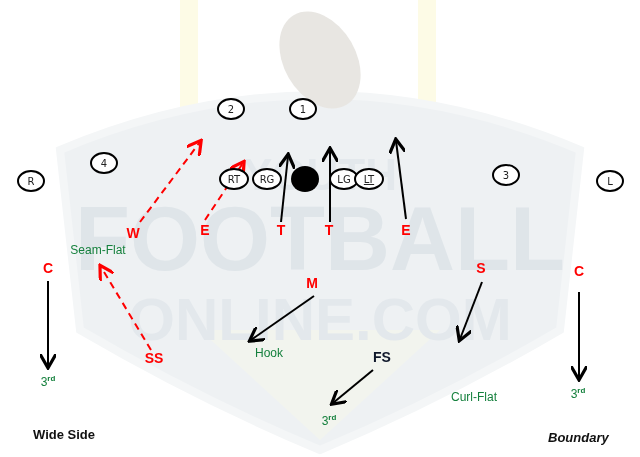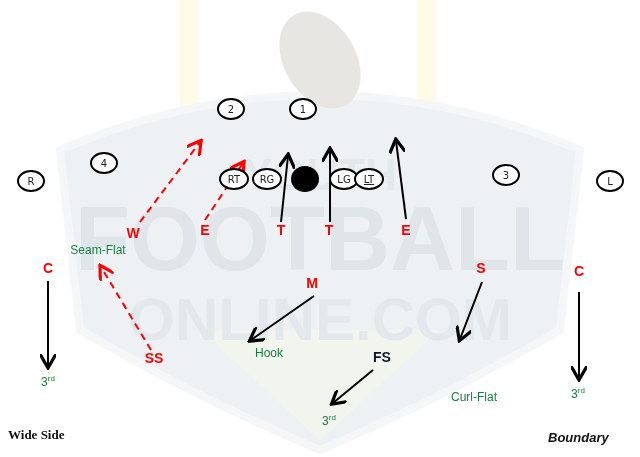--- a/index.html
+++ b/index.html
@@ -8,21 +8,21 @@
     #stage { position:absolute; left:0; top:0; width:640px; height:457px; }
     .wm { position:absolute; left:0; top:0; width:640px; height:457px; pointer-events:none; }
     .node { position:absolute; box-sizing:border-box; border:2px solid #000; background:#fff;
             border-radius:50%; display:flex; align-items:center; justify-content:center;
             font-size:10px; color:#222; }
     .ball { position:absolute; border-radius:50%; background:#000; }
     .def { position:absolute; color:#ff0000; font-weight:bold; font-size:14px;
            font-family:"Liberation Sans", sans-serif; transform:translateX(-50%); }
     .lbl { position:absolute; color:#15803d; font-size:12px; white-space:nowrap;
            font-family:"Liberation Sans", sans-serif; transform:translateX(-50%); }
-    .lbl sup { font-size:8px; }
+    .lbl sup { font-size:8px;font-weight:bold; }
     .side { position:absolute; font-weight:bold; color:#111; font-size:13px;
             font-family:"Liberation Sans", sans-serif; }
     svg.routes { position:absolute; left:0; top:0; }
   </style>
 </head>
 <body>
 
 <div id="stage">
 
   <svg class="wm" viewBox="0 0 640 457">
@@ -115,15 +115,15 @@
 
   <div id="zone-layer">
       <div class="lbl" style="left: 98px; top: 243px;"><span>Seam-Flat</span></div>
       <div class="lbl" style="left: 245px; top: 346px; margin-left: 24px;"><span>Hook</span></div>
       <div class="lbl" style="left: 474px; top: 358px; margin-top: 32px;"><span>Curl-Flat</span></div>
       <div class="lbl" style="left: 48px; top: 374px;"><span>3</span><sup>rd</sup></div>
       <div class="lbl" style="left: 329px; top: 413px;"><span>3</span><sup>rd</sup></div>
       <div class="lbl" style="left: 578px; top: 386px;"><span>3</span><sup>rd</sup></div>
     </div>
 
-  <div class="side" style="left:8px; top:427px;font-family:Liberation Serif, serif;">Wide Side</div>
+  <div class="side" style="left:33px; top:427px;">Wide Side</div>
   <div class="side" style="left:548px; top:430px;font-style:italic;">Boundary</div>
 </div>
 
 </body></html>

